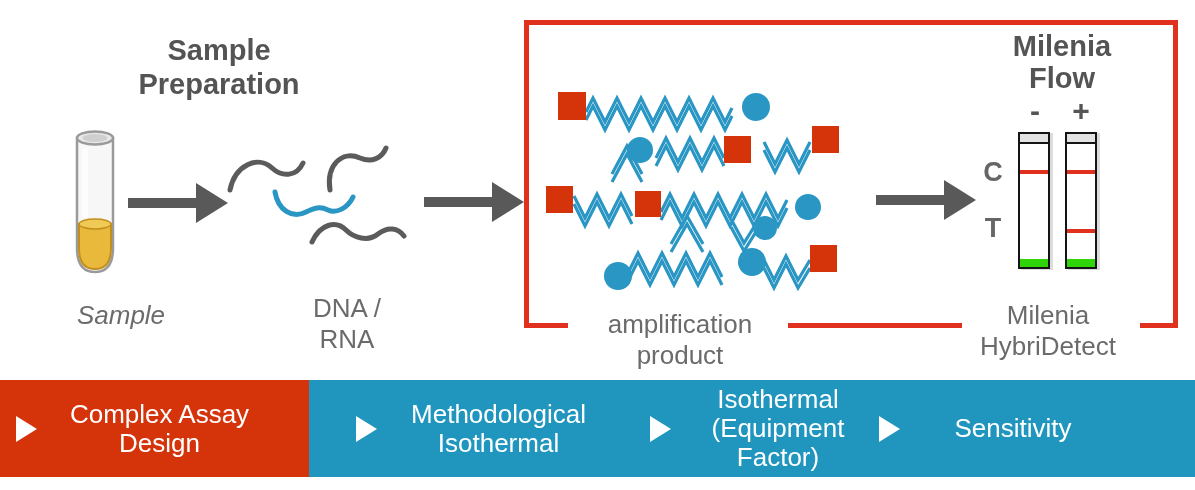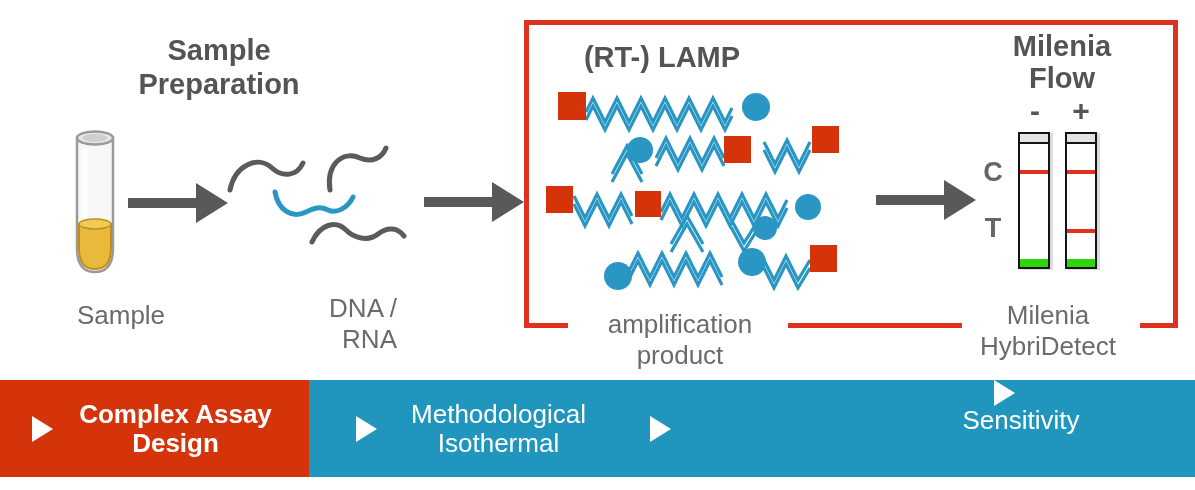--- a/index.html
+++ b/index.html
@@ -50,47 +50,46 @@
 
   <svg class="abs" style="left:60px; top:126px;" width="70" height="160" viewBox="0 0 70 160">
     <path d="M17 12 L17 122 Q17 146 35 146 Q53 146 53 122 L53 12 Z" fill="#f7f7f7" stroke="#9a9a9a" stroke-width="2.5"></path>
     <path d="M19 98 L19 122 Q19 143 35 143 Q51 143 51 122 L51 98 Z" fill="#e9b93c" stroke="#c28f1e" stroke-width="2"></path>
     <ellipse cx="35" cy="98" rx="16" ry="5" fill="#efca56" stroke="#c28f1e" stroke-width="1.5"></ellipse>
     <rect x="22" y="22" width="6" height="70" rx="3" fill="#ffffff" opacity="0.7"></rect>
     <ellipse cx="35" cy="12" rx="18" ry="6.5" fill="#e8e8e8" stroke="#9a9a9a" stroke-width="2.5"></ellipse>
     <ellipse cx="35" cy="12" rx="12.5" ry="4" fill="#cfcfcf"></ellipse>
   </svg>
 
-  <div class="abs caption" style="left:46px; top:300px; width:150px;">Sample</div>
+  <div class="abs caption" style="left:46px; top:300px; width:150px;font-style:italic;">Sample</div>
 
   <svg class="abs" style="left:128px; top:181px;" width="100" height="44" viewBox="0 0 100 44">
     <rect x="0" y="17" width="68" height="10" fill="#595959"></rect>
     <polygon points="68,2 100,22 68,42" fill="#595959"></polygon>
   </svg>
 
   <svg class="abs" style="left:222px; top:140px;" width="210" height="120" viewBox="222 140 210 120" fill="none" stroke-linecap="round">
     <path d="M230 190 C235 165 258 155 272 168 C283 178 297 176 303 163" stroke="#5b5b5b" stroke-width="5"></path>
     <path d="M330 190 C326 165 342 150 360 158 C372 163 382 158 386 148" stroke="#5b5b5b" stroke-width="5"></path>
     <path d="M275 192 C278 210 292 219 306 212 C314 208 320 206 328 210 C336 214 348 208 353 197" stroke="#2a96c4" stroke-width="5"></path>
     <path d="M312 242 C320 224 336 220 346 230 C354 238 368 242 378 234 C388 226 398 228 404 236" stroke="#5b5b5b" stroke-width="5"></path>
   </svg>
 
-  <div class="abs caption" style="left:297px; top:293px; width:100px;text-align:right;">DNA / RNA</div>
+  <div class="abs caption" style="left:297px; top:293px; width:100px;">DNA / RNA</div>
 
   <svg class="abs" style="left:424px; top:180px;" width="100" height="44" viewBox="0 0 100 44">
     <rect x="0" y="17" width="68" height="10" fill="#595959"></rect>
     <polygon points="68,2 100,22 68,42" fill="#595959"></polygon>
   </svg>
 
   <div class="abs red-box"></div>
   <div class="abs red-seg seg-a"></div>
   <div class="abs red-seg seg-b"></div>
   <div class="abs red-seg seg-c"></div>
 
-  <div class="abs heading" style="left:562px; top:40px; width:200px;">(RT-) LAMP</div>
 
   <svg class="abs" style="left:540px; top:86px;" width="310" height="212" viewBox="540 86 310 212" xmlns="http://www.w3.org/2000/svg">
     <g fill="none" stroke="#2a96c4" stroke-width="3.2">
       <path id="z1" d="M586 112 l7 -14 l12 24 l12 -24 l12 24 l12 -24 l12 24 l12 -24 l12 24 l12 -24 l12 24 l12 -24 l12 24 l7 -14"></path>
       <use href="#z1" y="8"></use>
       <path id="z2" d="M764 142 l11 22 l12 -24 l12 24 l11 -22"></path>
       <use href="#z2" y="8"></use>
       <path id="z3" d="M612 174 l15 -28 l15 28"></path>
       <use href="#z3" y="8"></use>
       <path id="z4" d="M656 158 l10 -20 l12 24 l12 -24 l12 24 l12 -24 l10 20"></path>
@@ -152,32 +151,33 @@
     <div class="line c-line"></div>
     <div class="line t-line"></div>
     <div class="green"></div>
   </div>
 
   <div class="abs caption" style="left:962px; top:300px; width:172px;">Milenia HybriDetect</div>
 
   <div class="abs banner-red"></div>
   <div class="abs banner-blue"></div>
 
-  <div class="banner-item" style="left:32px;font-weight:bold;">
+  <div class="banner-item" style="left:16px;">
     <span class="tri" style="margin-right:18px;"></span>
     <span class="banner-text" style="width:209px;">Complex Assay Design</span>
   </div>
 
   <div class="banner-item" style="left:356px;">
     <span class="tri" style="margin-right:19px;"></span>
     <span class="banner-text" style="width:205px;">Methodological Isothermal</span>
   </div>
 
   <div class="banner-item" style="left:650px;">
     <span class="tri" style="margin-right:32px;"></span>
+    <span class="banner-text" style="width:150px;">Isothermal (Equipment Factor)</span>
   </div>
 
-  <div class="banner-item" style="left:941px;flex-direction:column;">
+  <div class="banner-item" style="left:879px;">
     <span class="tri" style="margin-right:33px;"></span>
     <span class="banner-text" style="width:160px;">Sensitivity</span>
   </div>
 
 </div>
 
 </body></html>

